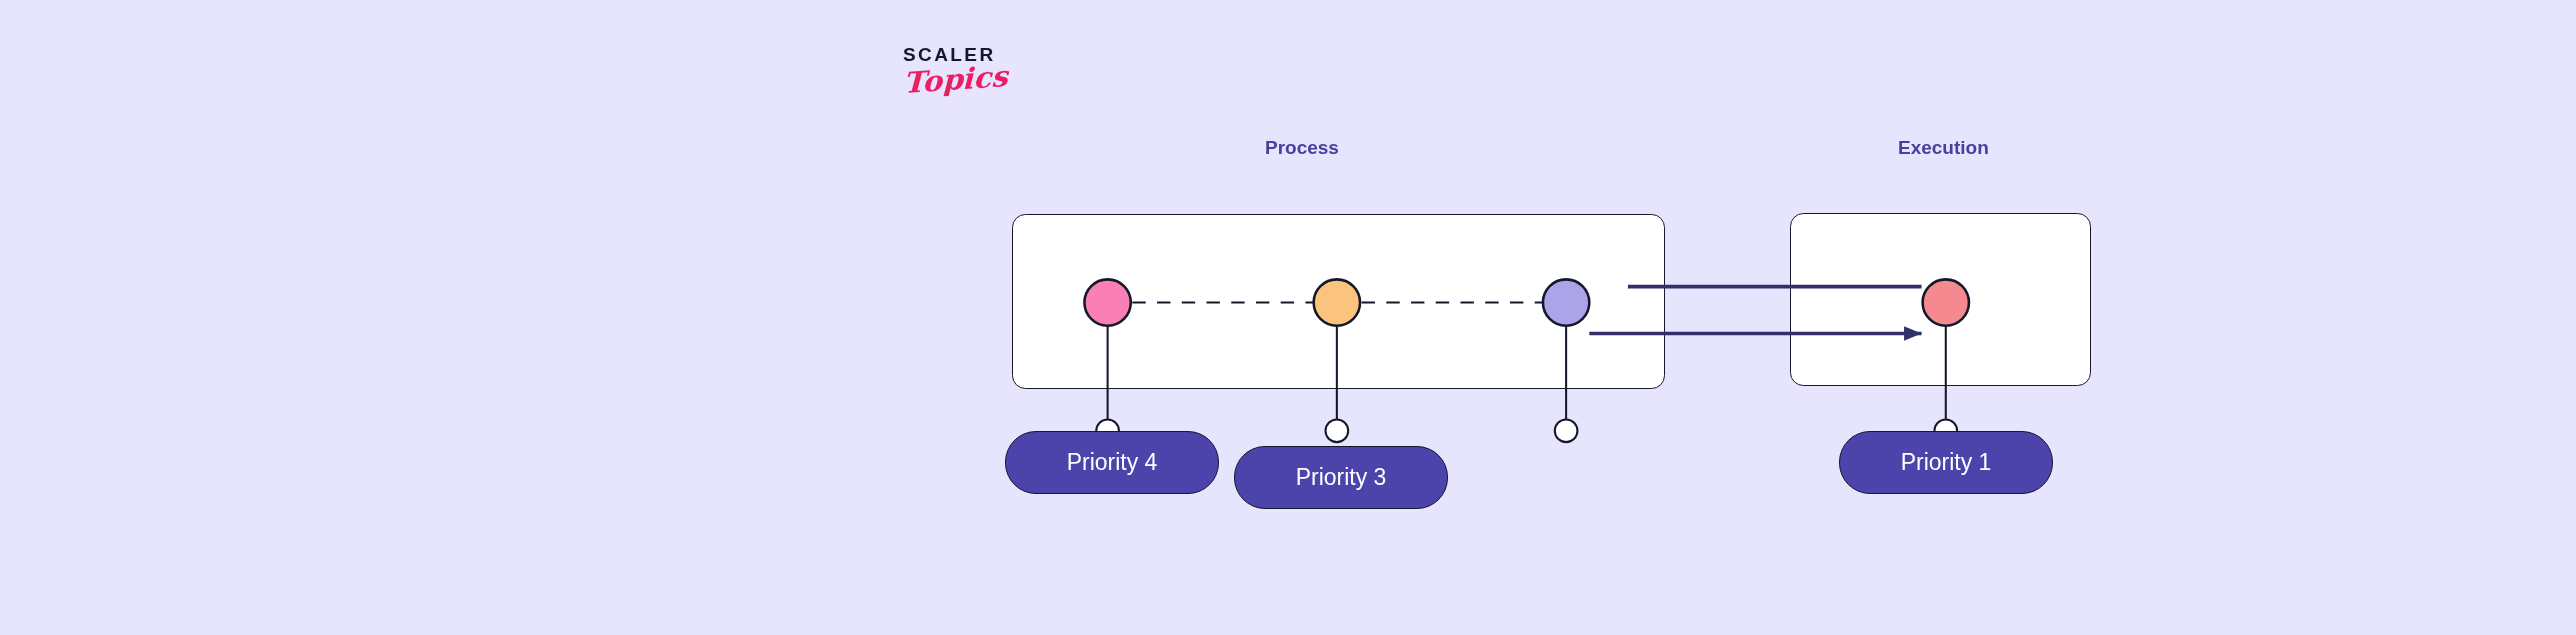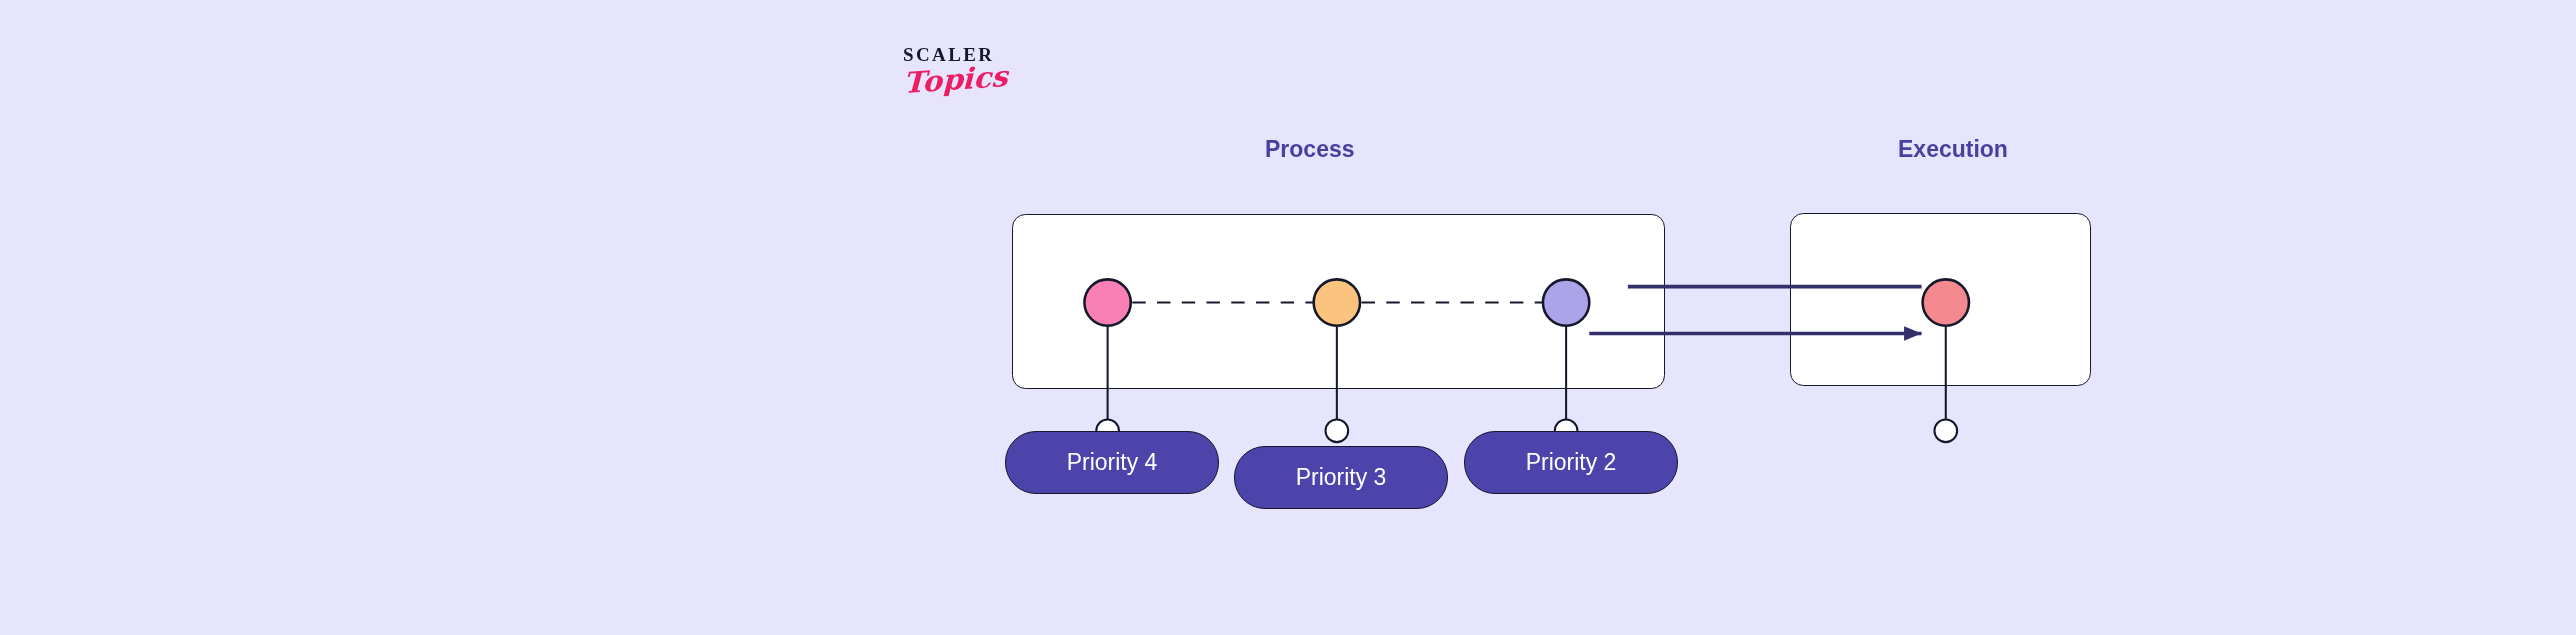--- a/index.html
+++ b/index.html
@@ -25,21 +25,21 @@
   
   .logo {
     position: absolute;
     left: 903px;
     top: 45px;
     width: 155px;
     height: 77px;
     user-select: none;
   }
   .logo-word {
-    font-family: Liberation Serif, serif;
+    font-family: Liberation Sans, sans-serif;
     font-weight: 700;
     font-size: 19px;
     letter-spacing: 2.4px;
     color: #15182b;
     line-height: 1;
     white-space: nowrap;
   }
   .logo-script {
     font-family: "DejaVu Serif", serif;
     font-style: italic;
@@ -50,21 +50,21 @@
     margin-top: 5.2px;
     margin-left: 3.1px;
     transform: skewX(-8deg) rotate(-4deg);
     transform-origin: left center;
     white-space: nowrap;
   }
 
   
   .heading {
     position: absolute;
-    font-size: 23px;
+    font-size: 19px;
     font-weight: 600;
     color: #4a3f9e;
     line-height: 1;
     white-space: nowrap;
   }
   #heading-process { left: 1265px; top: 138px; }
   #heading-execution { left: 1898px; top: 138px; }
 
   
   .panel {
@@ -161,16 +161,16 @@
     <circle cx="3777" cy="587" r="45" fill="#f48a8f" stroke="#15182b" stroke-width="5"></circle>
 
     <circle cx="2150" cy="836" r="22" fill="#ffffff" stroke="#15182b" stroke-width="4"></circle>
     <circle cx="2595" cy="836" r="22" fill="#ffffff" stroke="#15182b" stroke-width="4"></circle>
     <circle cx="3040" cy="836" r="22" fill="#ffffff" stroke="#15182b" stroke-width="4"></circle>
     <circle cx="3777" cy="836" r="22" fill="#ffffff" stroke="#15182b" stroke-width="4"></circle>
   </svg>
 
   <div class="pill" id="pill-0">Priority 4</div>
   <div class="pill" id="pill-1">Priority 3</div>
-  <div class="pill" id="pill-2">Priority 2</div>
+  <div class="pill" id="pill-3">Priority 1</div>
 
 </div>
 
 
 </body></html>

